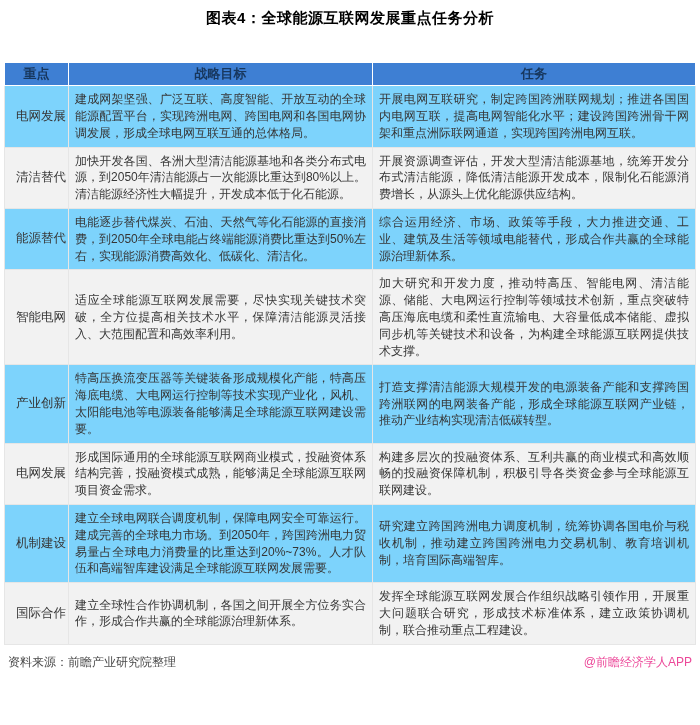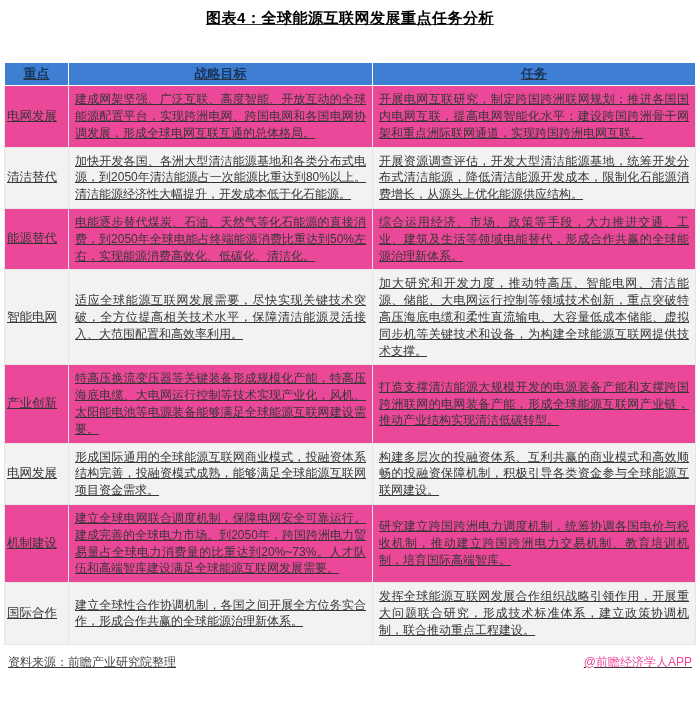--- a/index.html
+++ b/index.html
@@ -9,45 +9,45 @@
     --body-text:#363636;
     --grid-line:#E6E6E6;
   }
   *{box-sizing:border-box;}
   html,body{margin:0;padding:0;}
   body{
     width:700px;height:725px;overflow:hidden;background:#FFFFFF;
     font-family:"Liberation Sans","DejaVu Sans",sans-serif;
     color:var(--body-text);
   }
-  .page{padding:0 4px;text-decoration:underline;}
+  .page{padding:0 4px;}
   .chart-title{
     font-size:15px;font-weight:bold;color:#000000;
     text-align:center;margin:9px 0 8px 0;letter-spacing:.5px;
   }
   table.task-table{
     width:692px;border-collapse:collapse;table-layout:fixed;
     font-size:12px;
     margin-top:34px;
   }
   table.task-table col.c-focus{width:64px;}
   table.task-table col.c-goal{width:304px;}
   table.task-table th{
     background:var(--header-bg);color:var(--header-text);
     font-weight:bold;font-size:13px;padding:3px 2px;
     border:1px solid #FFFFFF;text-align:center;line-height:1.25;
   }
   table.task-table td{
     border:1px solid var(--grid-line);
     padding:5px 6px;line-height:1.4;vertical-align:middle;
     text-align:justify;text-justify:inter-ideograph;
-    color:var(--body-text);background:#ec4899;
+    color:var(--body-text);background:#7dd3fc;
   }
   table.task-table td.focus{
-    text-align:left;padding:0 2px;font-size:12.5px;
+    text-align:right;padding:0 2px;font-size:12.5px;
   }
   table.task-table tr.alt td{background:var(--row-alt-bg);}
   .footer{
     display:flex;justify-content:space-between;align-items:center;
     font-size:12px;color:#4A4A4A;padding:9px 4px 0 4px;gap:23px;
   }
   .footer .watermark{color:#ec4899;}
 </style>
 </head>
 <body>

